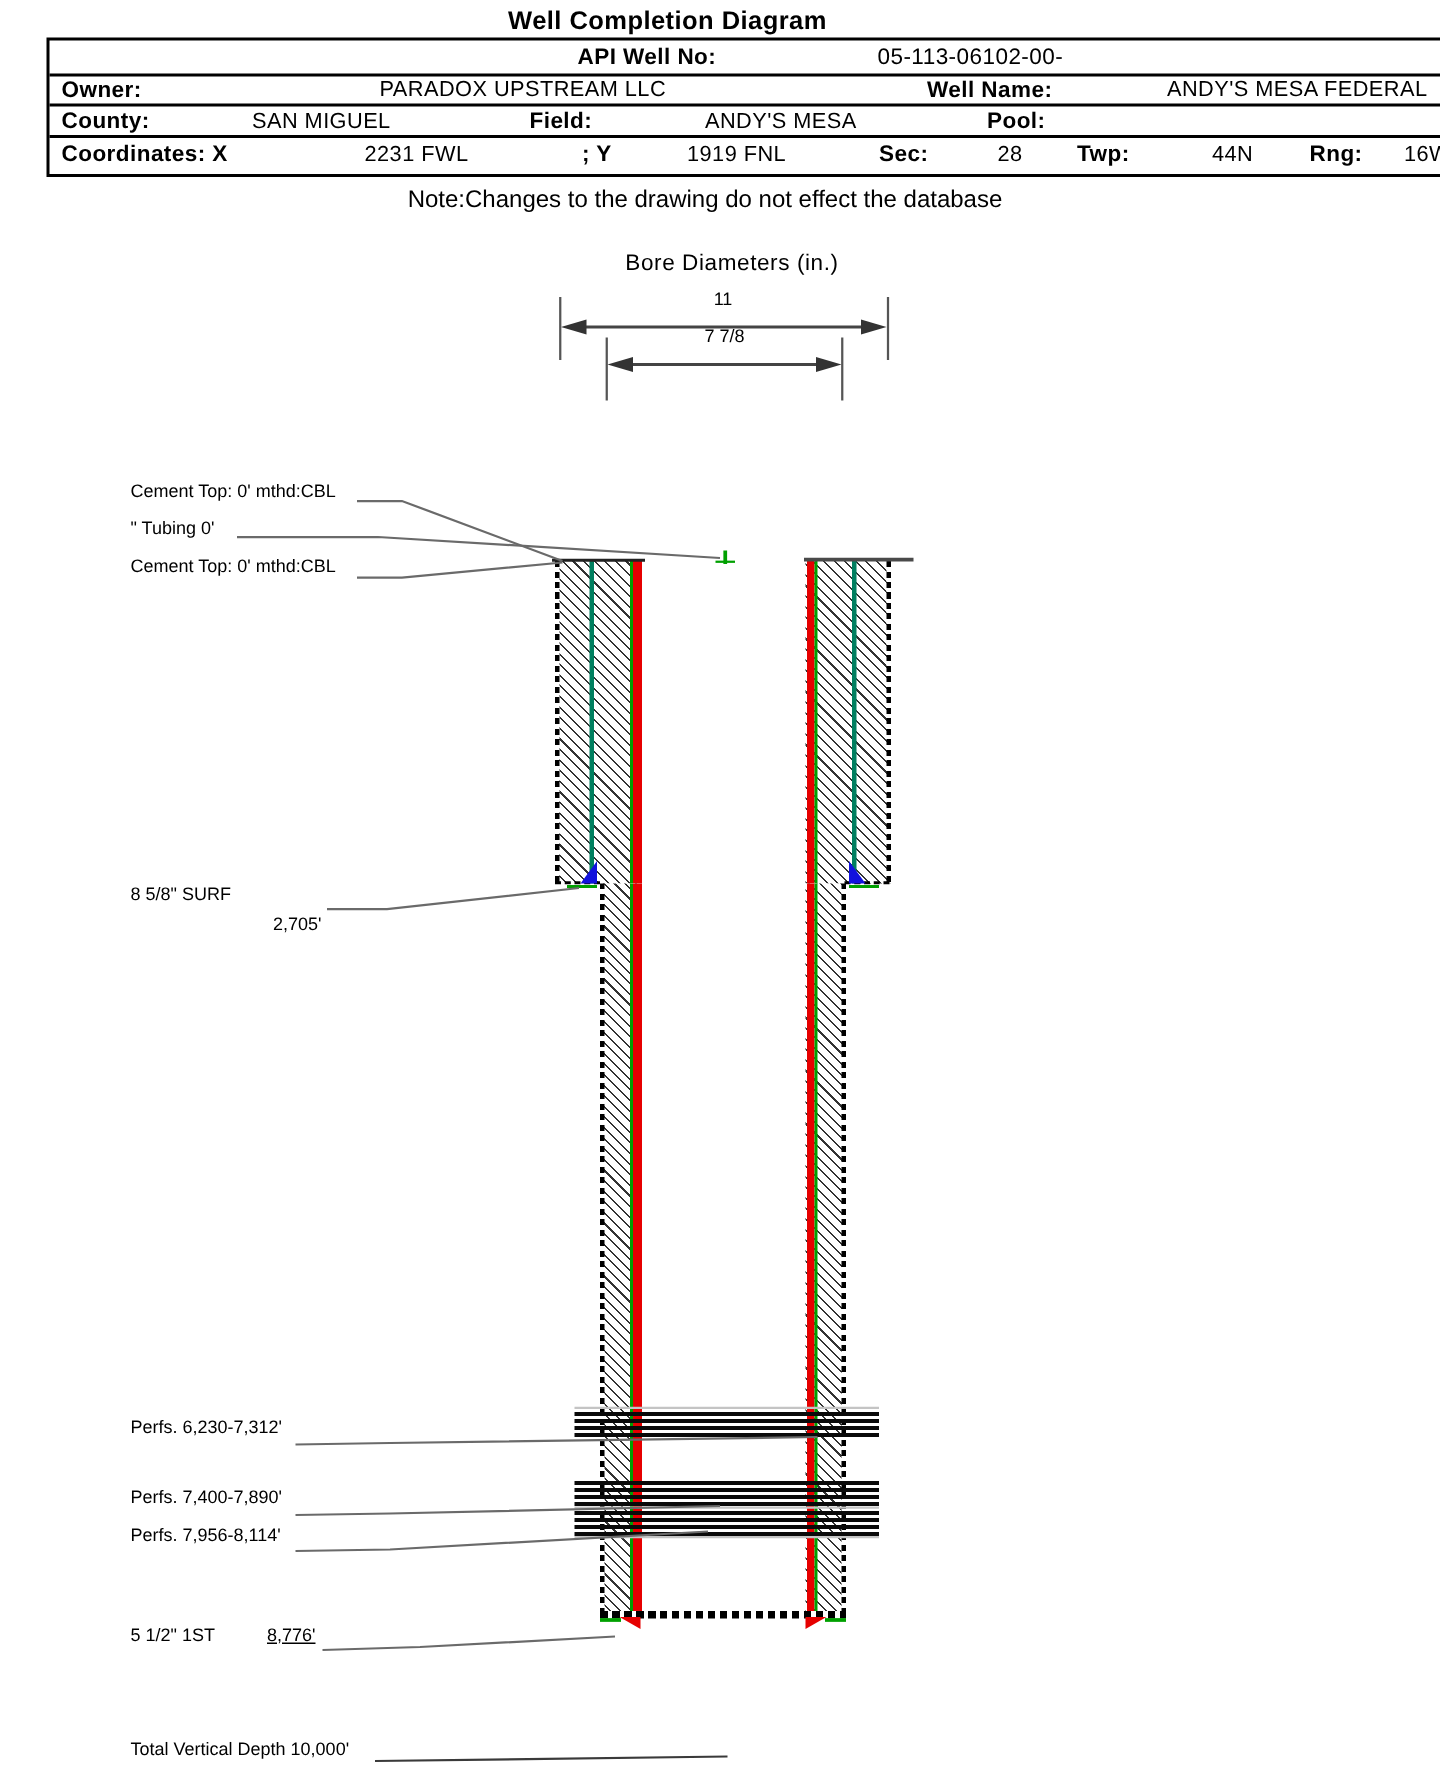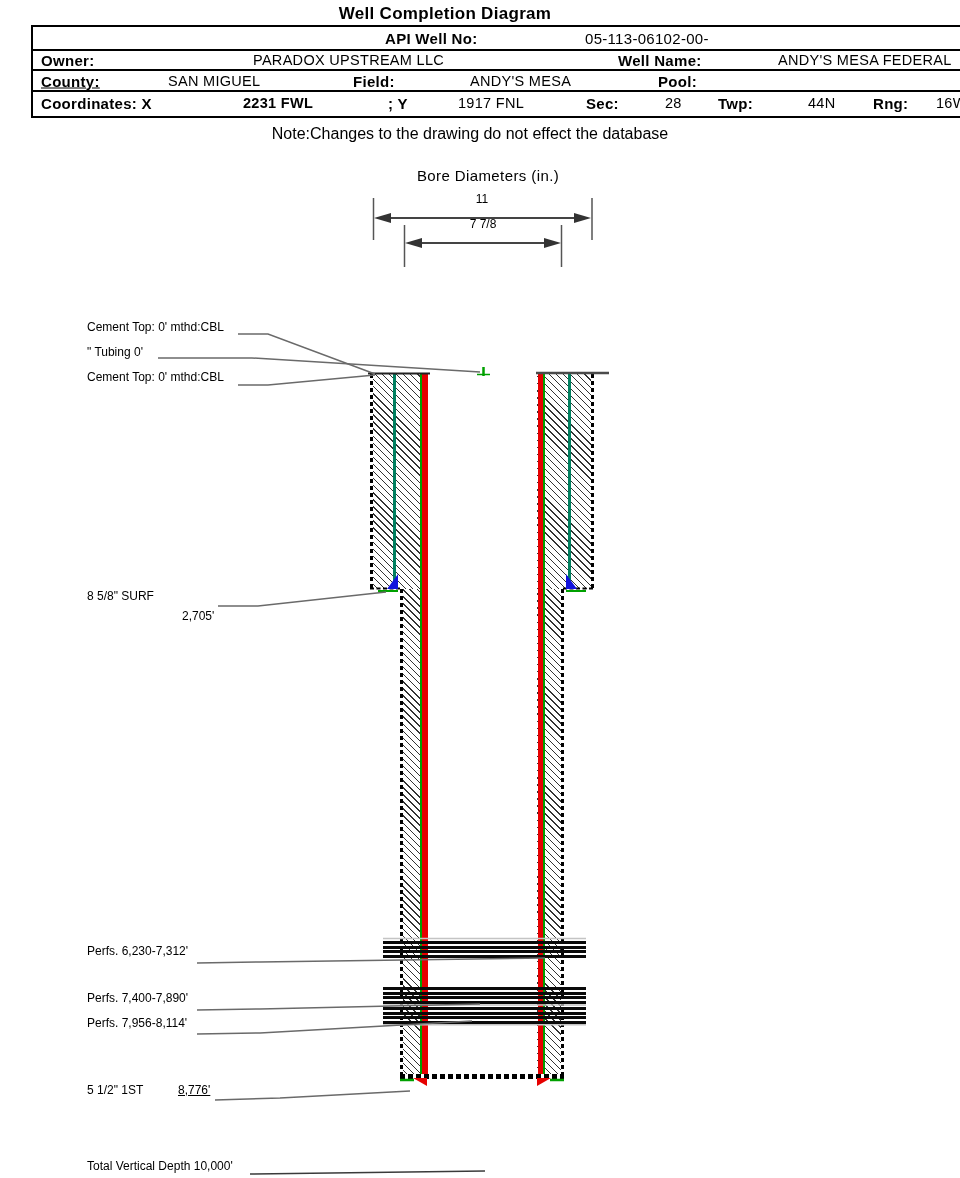--- a/index.html
+++ b/index.html
@@ -33,32 +33,32 @@
     <span class="hcell b" style="left:352px;">API Well No:</span>
     <span class="hcell" style="left:552px;font-size:15px;">05-113-06102-00-</span>
   </div>
   <div class="hrow bb" style="height:20px;">
     <span class="hcell b" style="left:8px;">Owner:</span>
     <span class="hcell" style="left:220px;">PARADOX UPSTREAM LLC</span>
     <span class="hcell b" style="left:585px;">Well Name:</span>
     <span class="hcell" style="left:745px;">ANDY'S MESA FEDERAL</span>
   </div>
   <div class="hrow bb" style="height:21px;">
-    <span class="hcell b" style="left:8px;text-decoration:underline;">County:</span>
+    <span class="hcell b" style="left:8px;">County:</span>
     <span class="hcell" style="left:135px;">SAN MIGUEL</span>
     <span class="hcell b" style="left:320px;">Field:</span>
     <span class="hcell" style="left:437px;">ANDY'S MESA</span>
     <span class="hcell b" style="left:625px;">Pool:</span>
     <span class="hcell" style="left:700px;"></span>
   </div>
   <div class="hrow" style="height:22px;">
     <span class="hcell b" style="left:8px;">Coordinates: X</span>
-    <span class="hcell" style="left:210px;font-weight:bold;">2231 FWL</span>
+    <span class="hcell" style="left:210px;">2231 FWL</span>
     <span class="hcell b" style="left:355px;">; Y</span>
-    <span class="hcell" style="left:425px;">1917 FNL</span>
+    <span class="hcell" style="left:425px;">1919 FNL</span>
     <span class="hcell b" style="left:553px;">Sec:</span>
     <span class="hcell" style="left:632px;">28</span>
     <span class="hcell b" style="left:685px;">Twp:</span>
     <span class="hcell" style="left:775px;">44N</span>
     <span class="hcell b" style="left:840px;">Rng:</span>
     <span class="hcell" style="left:903px;">16W</span>
   </div>
 </div>
 
 <div class="note">Note:Changes to the drawing do not effect the database</div>

